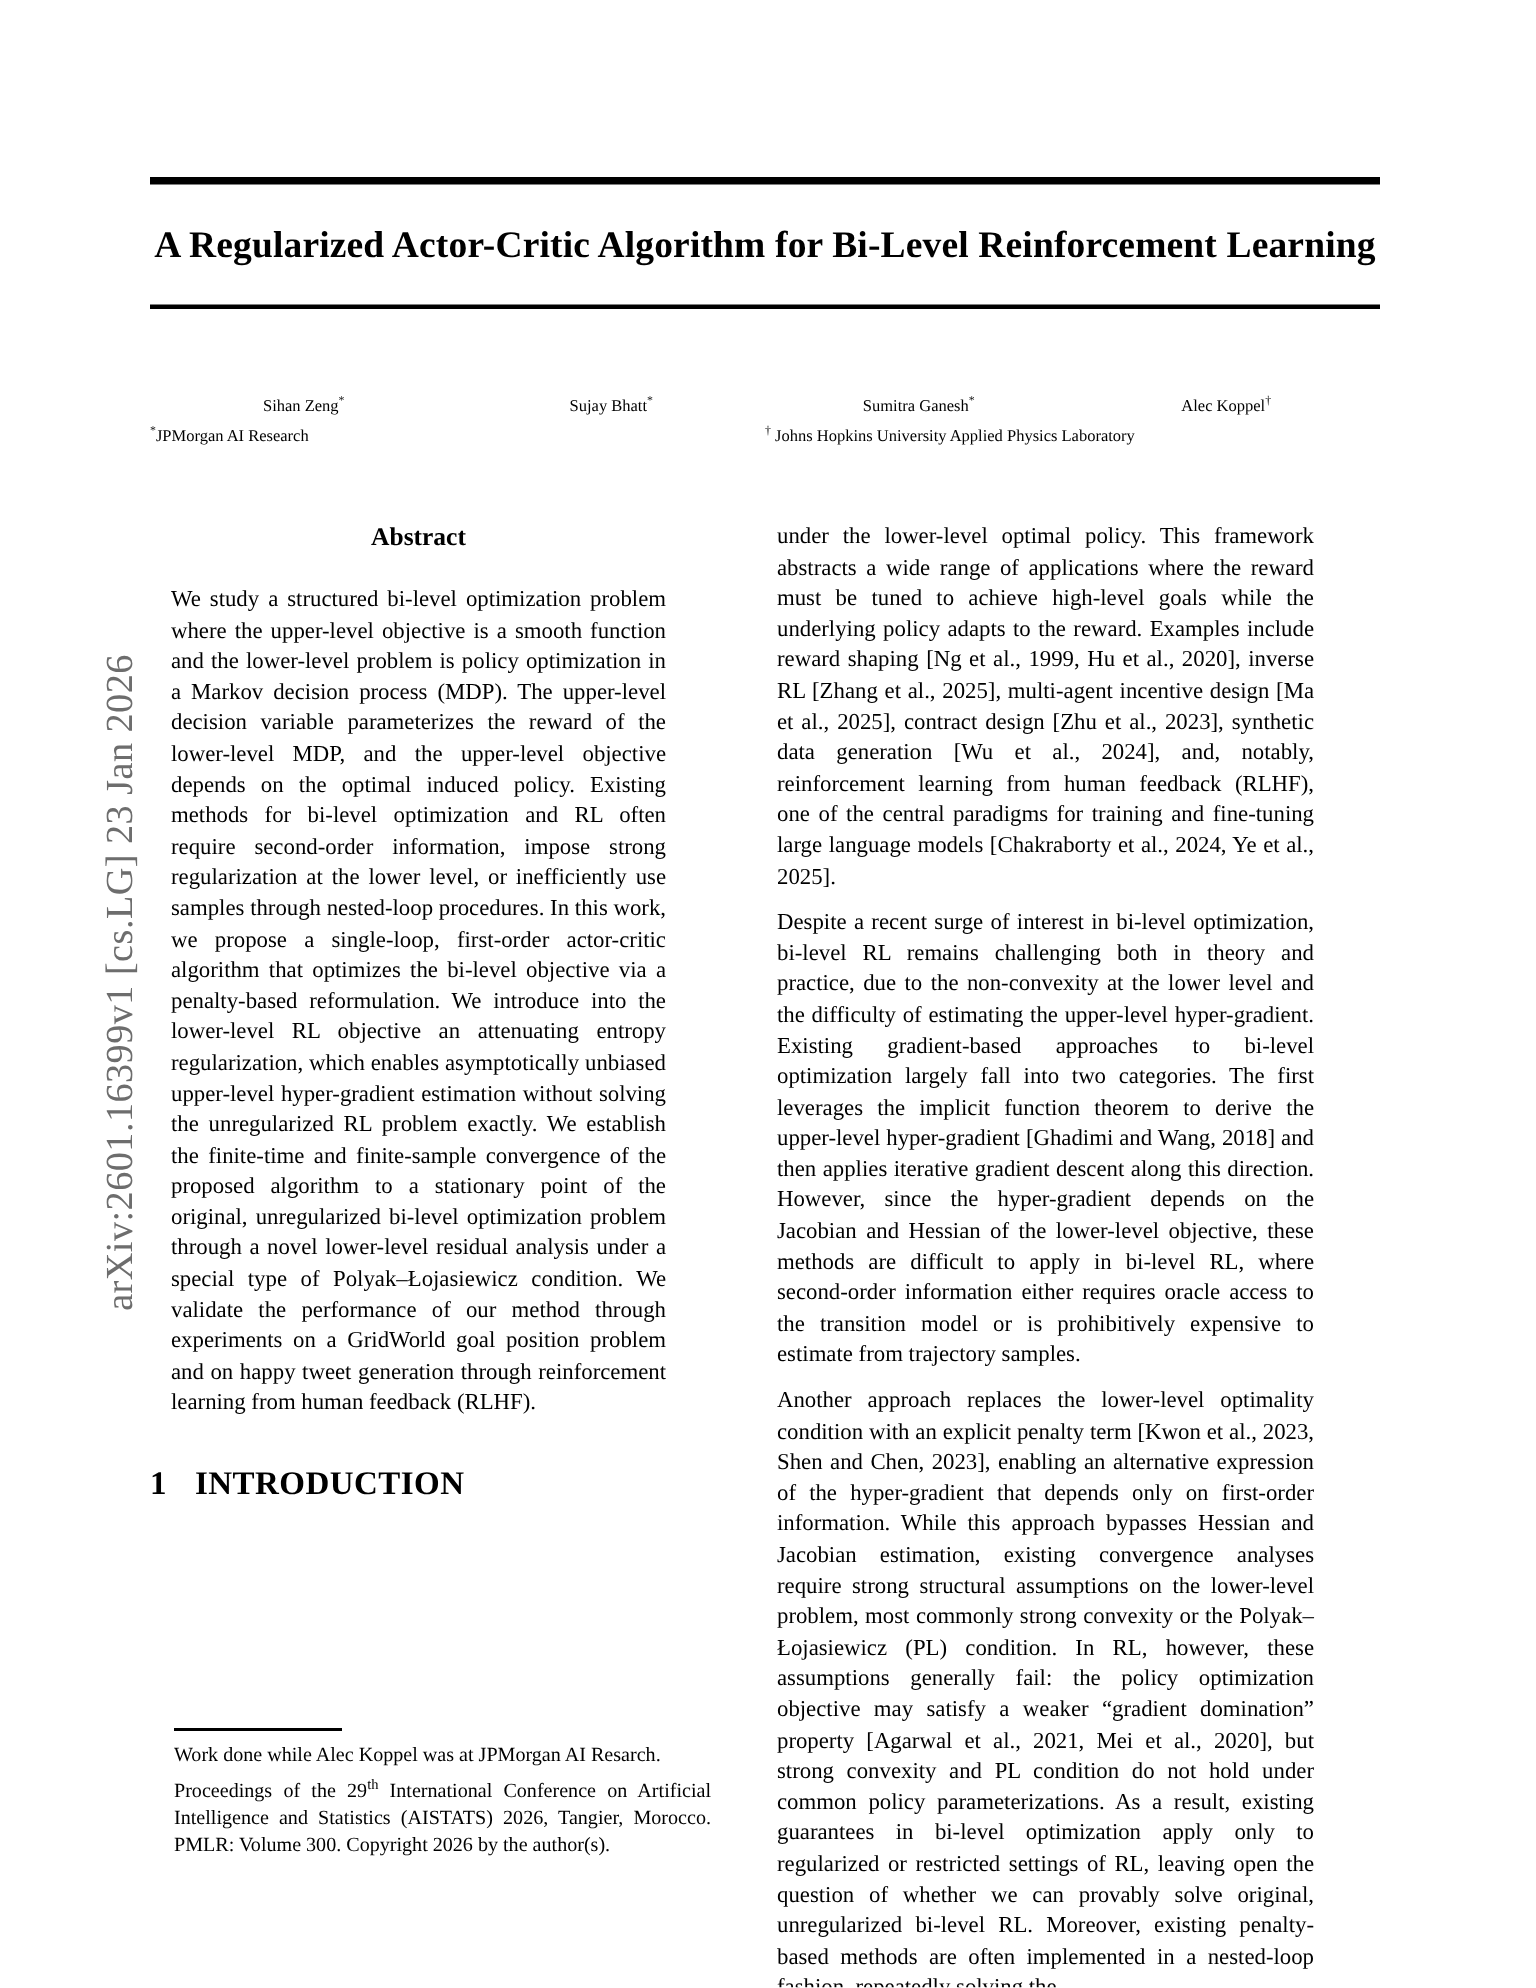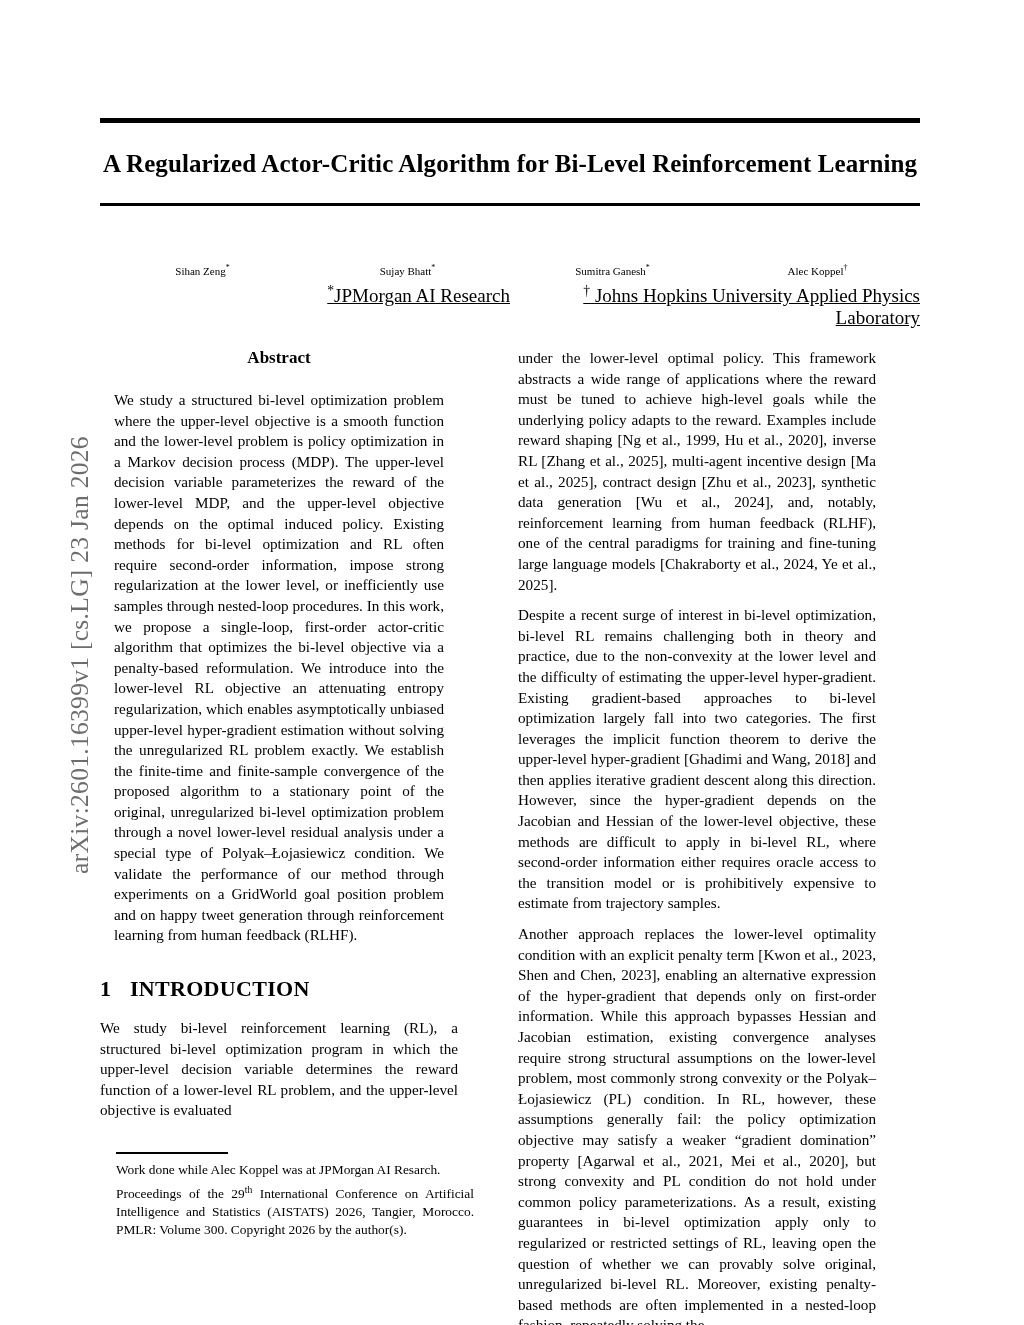--- a/index.html
+++ b/index.html
@@ -84,23 +84,22 @@
     text-align: center;
     font-size: 11px;
     font-weight: normal;
   }
   .affil-row {
     display: flex;
     width: 100%;
     margin-top: 8px;
   }
   .affil-cell {
-    text-align: right;
-    font-size: 19px;
-    text-decoration: underline;
+    text-align: left;
+    font-size: 11px;
   }
   .affil-left  { flex: 2 1 0; }
   .affil-right { flex: 2 1 0; }
   sup { font-size: 0.72em; vertical-align: super; line-height: 0; }
 
   
   .col {
     position: absolute;
     top: 348px;
     width: 358px;
@@ -190,21 +189,20 @@
   <div class="col col-left">
     <div class="abstract-head">Abstract</div>
     <div class="abstract-body">
       <p class="body">We study a structured bi-level optimization problem where the upper-level objective is a smooth function and the lower-level problem is policy optimization in a Markov decision process (MDP). The upper-level decision variable parameterizes the reward of the lower-level MDP, and the upper-level objective depends on the optimal induced policy. Existing methods for bi-level optimization and RL often require second-order information, impose strong regularization at the lower level, or inefficiently use samples through nested-loop procedures. In this work, we propose a single-loop, first-order actor-critic algorithm that optimizes the bi-level objective via a penalty-based reformulation. We introduce into the lower-level RL objective an attenuating entropy regularization, which enables asymptotically unbiased upper-level hyper-gradient estimation without solving the unregularized RL problem exactly. We establish the finite-time and finite-sample convergence of the proposed algorithm to a stationary point of the original, unregularized bi-level optimization problem through a novel lower-level residual analysis under a special type of Polyak–Łojasiewicz condition. We validate the performance of our method through experiments on a GridWorld goal position problem and on happy tweet generation through reinforcement learning from human feedback (RLHF).</p>
     </div>
 
     <div class="section-head">
       <span class="secnum">1</span><span>INTRODUCTION</span>
     </div>
 
-    <p class="body tight">We study bi-level reinforcement learning (RL), a structured bi-level optimization program in which the upper-level decision variable determines the reward function of a lower-level RL problem, and the upper-level objective is evaluated</p>
   </div>
 
   <div class="footnote-area">
     <div class="footnote-rule"></div>
     <p class="footnote">Work done while Alec Koppel was at JPMorgan AI Resarch.</p>
     <p class="footnote"><span>Proceedings of the 29</span><sup>th</sup><span> International Conference on Artificial Intelligence and Statistics (AISTATS) 2026, Tangier, Morocco. PMLR: Volume 300. Copyright 2026 by the author(s).</span></p>
   </div>
 
   <div class="col col-right">
     <p class="body">under the lower-level optimal policy. This framework abstracts a wide range of applications where the reward must be tuned to achieve high-level goals while the underlying policy adapts to the reward. Examples include reward shaping [Ng et al., 1999, Hu et al., 2020], inverse RL [Zhang et al., 2025], multi-agent incentive design [Ma et al., 2025], contract design [Zhu et al., 2023], synthetic data generation [Wu et al., 2024], and, notably, reinforcement learning from human feedback (RLHF), one of the central paradigms for training and fine-tuning large language models [Chakraborty et al., 2024, Ye et al., 2025].</p>

